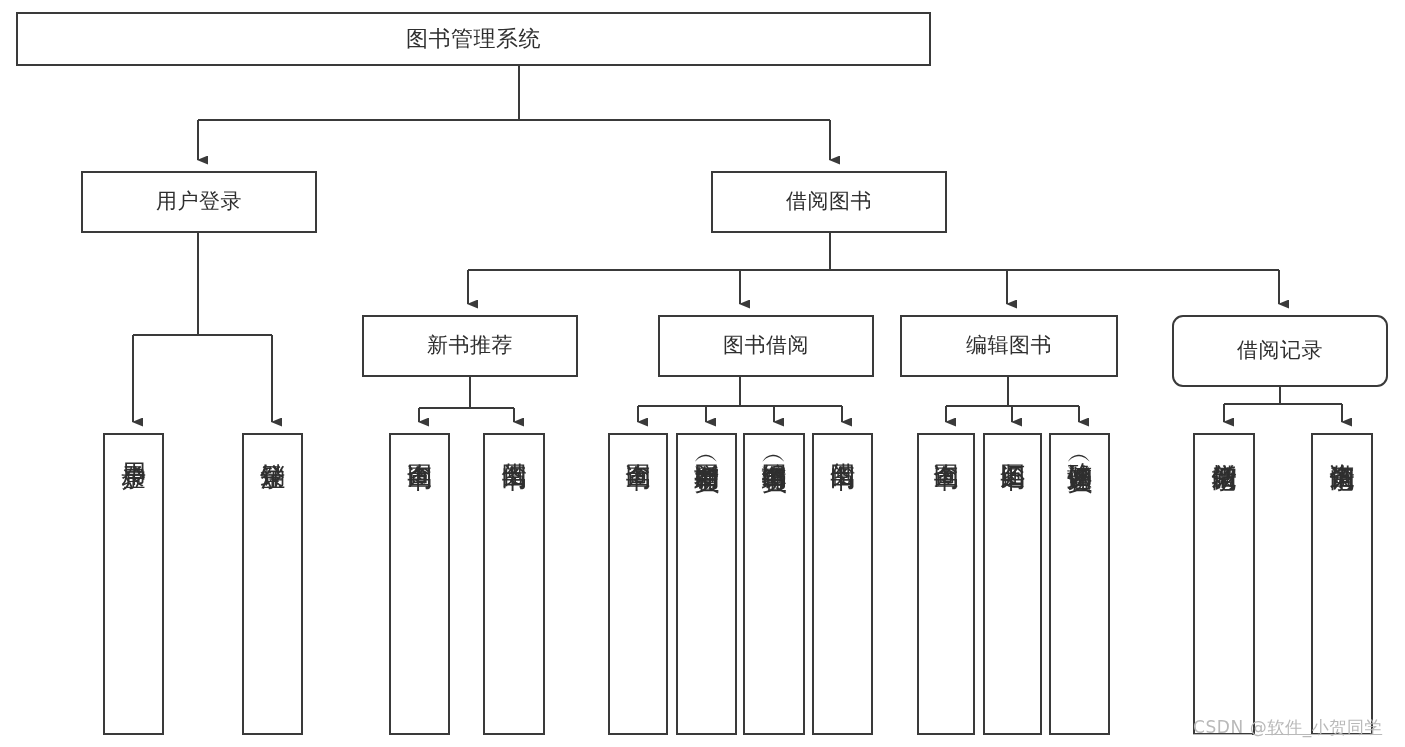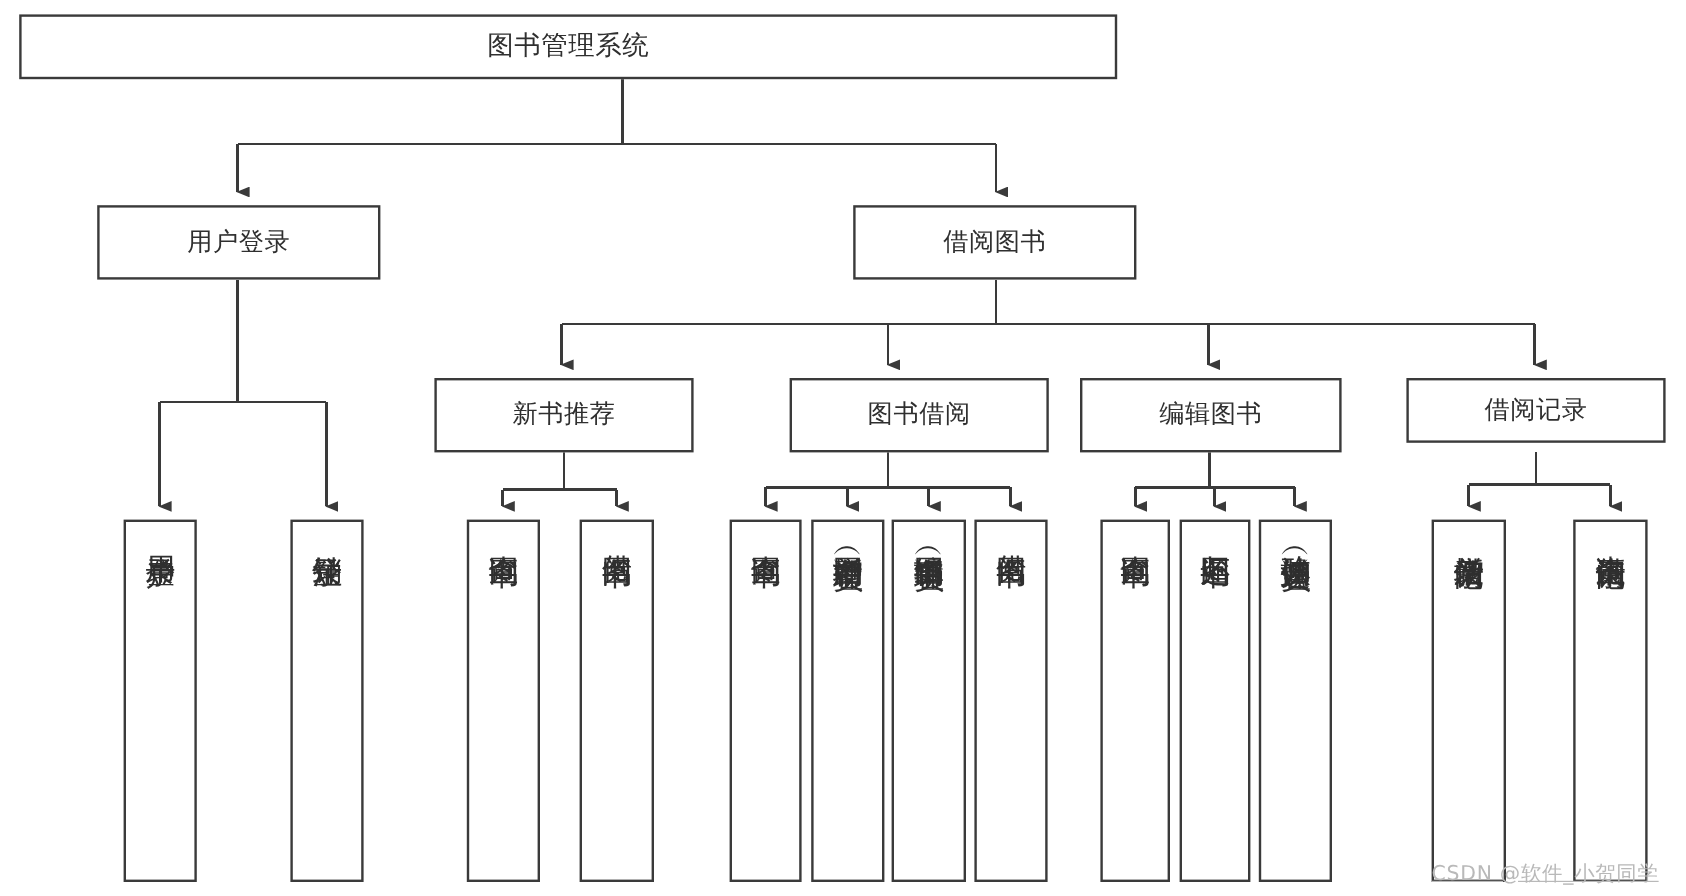--- a/index.html
+++ b/index.html
@@ -132,21 +132,21 @@
       </div>
       <div class="node horizontal level3" style="left: 362px; top: 315px; width: 216px; height: 62px;">
         <span class="node-label">新书推荐</span>
       </div>
       <div class="node horizontal level3" style="left: 633px; top: 315px; width: 216px; height: 62px; margin-left: 25px;">
         <span class="node-label">图书借阅</span>
       </div>
       <div class="node horizontal level3" style="left: 900px; top: 315px; width: 218px; height: 62px;">
         <span class="node-label">编辑图书</span>
       </div>
-      <div class="node horizontal level3" style="left: 1172px; top: 315px; width: 216px; height: 54px;">
+      <div class="node horizontal level3" style="left: 1172px; top: 315px; width: 216px; height: 72px; border-radius: 11px;">
         <span class="node-label">借阅记录</span>
       </div>
       <div class="node vertical leaf" style="left: 103px; top: 433px; width: 61px; height: 302px;">
         <span class="node-label">用户登录</span>
       </div>
       <div class="node vertical leaf" style="left: 242px; top: 433px; width: 61px; height: 302px;">
         <span class="node-label">注销登录</span>
       </div>
       <div class="node vertical leaf" style="left: 389px; top: 433px; width: 61px; height: 302px;">
         <span class="node-label">查询图书</span>

